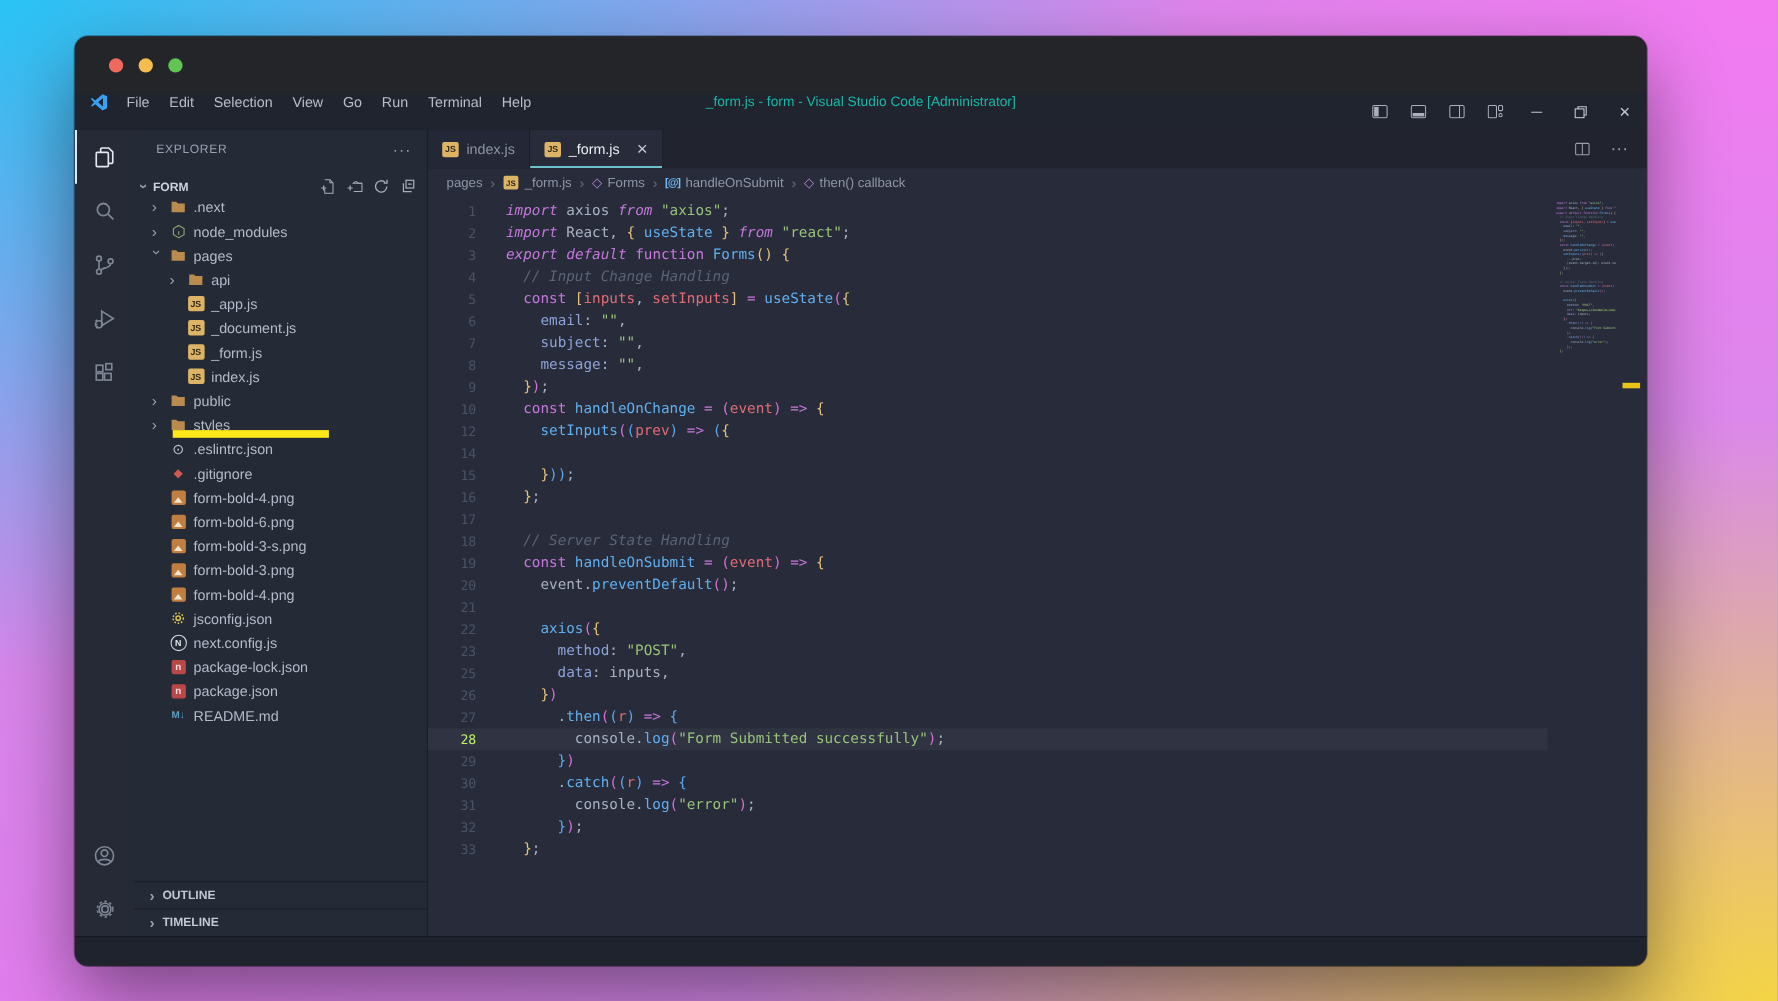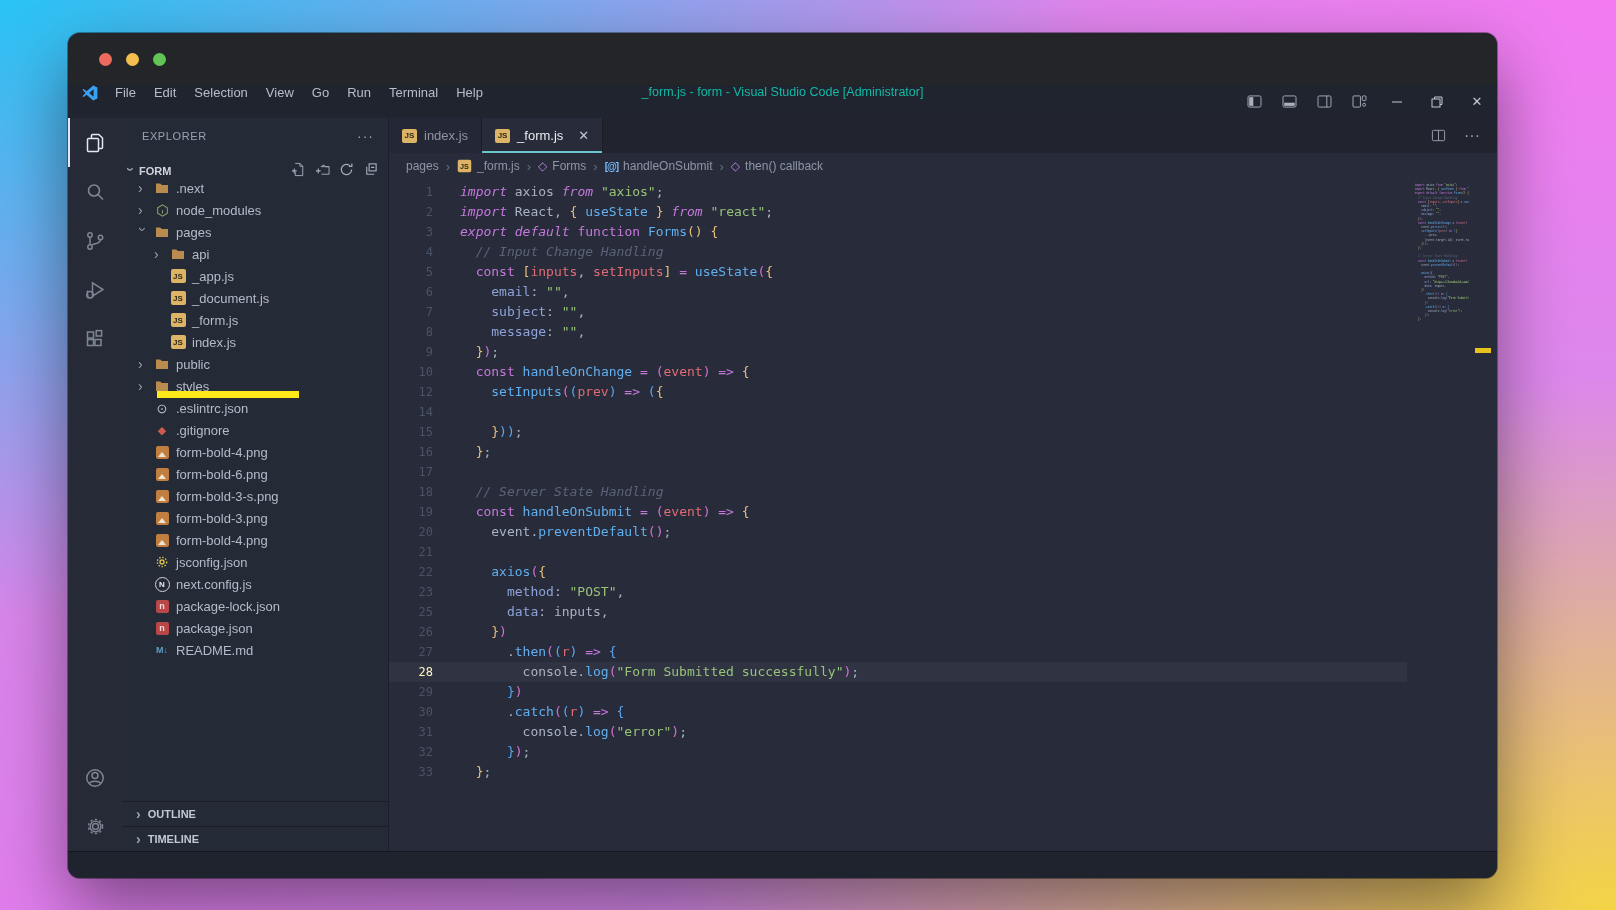--- a/index.html
+++ b/index.html
@@ -78,21 +78,21 @@
   .bc-ic-class{color:#b180d7;font-size:12px}
   .bc-ic-event{color:#75beff;font-size:10px;font-weight:bold;letter-spacing:-1px}
   .bc-item .jsb{transform:scale(.9)}
   
   .codearea{flex:1;display:flex;min-height:0;position:relative}
   .codewrap{flex:1;overflow:hidden;padding-top:3px;font-family:"DejaVu Sans Mono",monospace;
     font-size:13px;line-height:20px;min-width:0}
   .line{display:flex;height:20px}
   .line.active{background:#2f3342}
   .gutter{width:44px;flex:none;text-align:right;color:#4a5366;font-size:12px}
-  .line.active .gutter{color:#fef9c3}
+  .line.active .gutter{color:#bef264}
   .ltext{white-space:pre}
   .lpad{display:inline-block;width:27px}
   .ind{display:inline-block;width:2ch;box-shadow:inset 1px 0 0 #343a4c}
   .ind.first{box-shadow:none}
   .t{white-space:pre}
   .kwi{color:#c678dd;font-style:italic}
   .kw{color:#c678dd}
   .f{color:#61afef}
   .v{color:#e06c75}
   .d{color:#a9b2c3}

